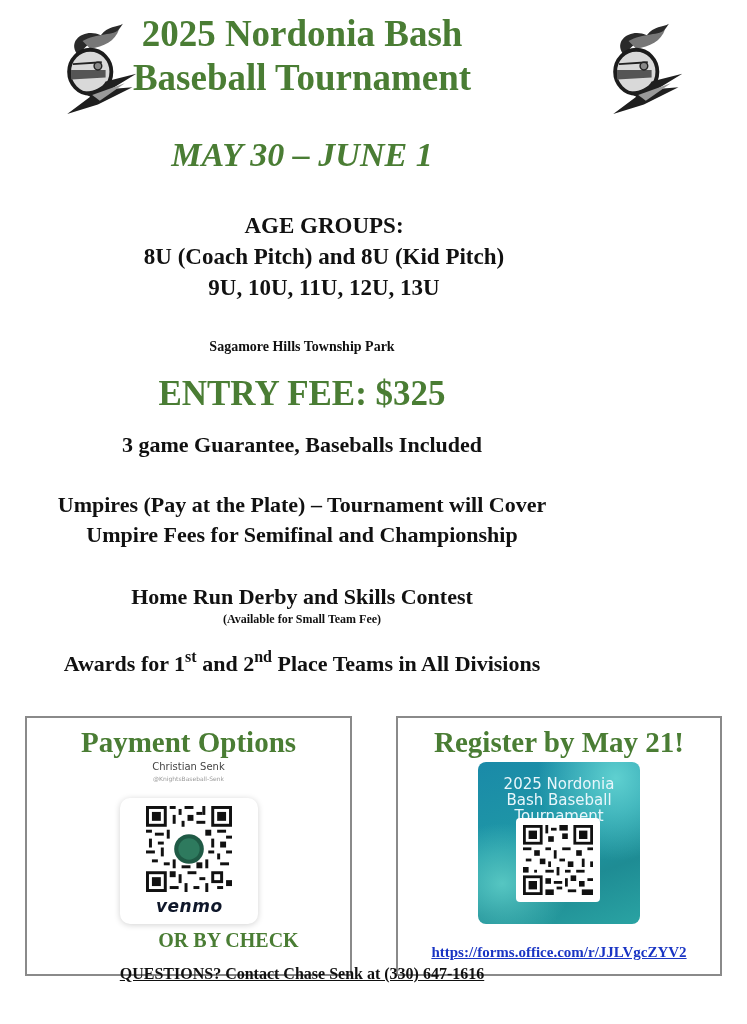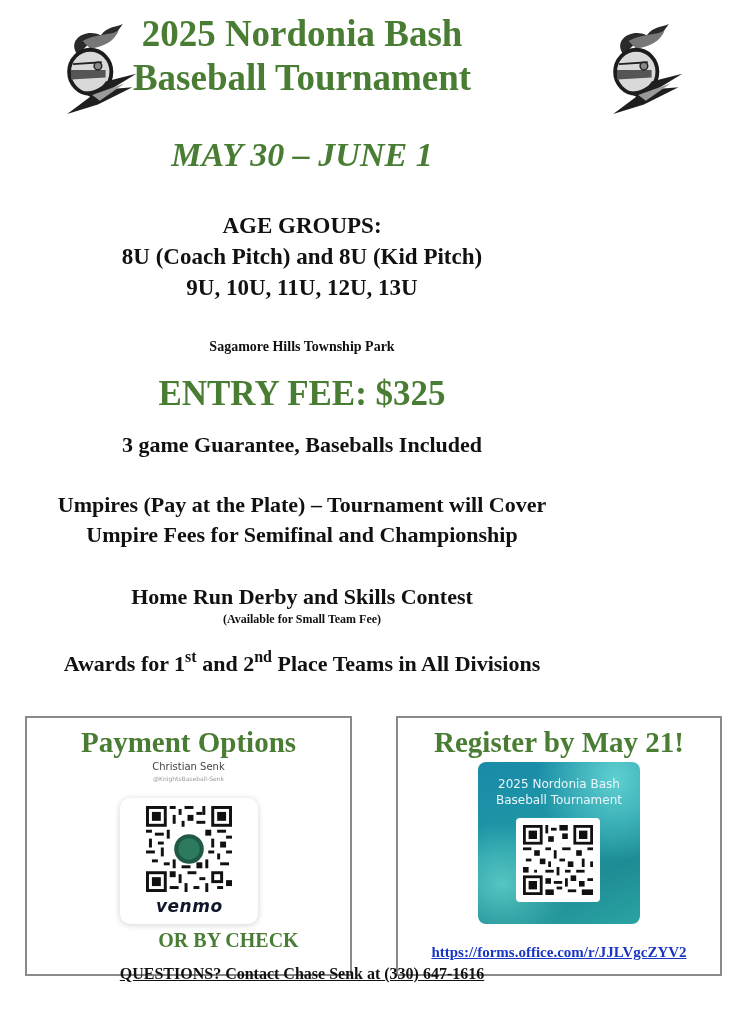--- a/index.html
+++ b/index.html
@@ -19,21 +19,21 @@
   sup { font-size:16px; vertical-align:9px; line-height:0; }
   .box { border:2px solid #8a8a8a; background:#fff; box-sizing:border-box;margin-top:27px; }
   .box-title { font-size:29px; font-weight:bold; text-align:center; }
   .venmo-card { background:#fff; border-radius:10px; box-shadow:0 1px 6px rgba(0,0,0,0.18); }
   .venmo-word { font-family:"DejaVu Sans",sans-serif; font-weight:bold; font-style:italic; font-size:17px; color:#0f172a; text-align:left; letter-spacing:0.5px;padding-left:36px;}
   .sans { font-family:"DejaVu Sans","Liberation Sans",sans-serif; }
   .reg-card { border-radius:8px;
      background: radial-gradient(ellipse at 85% 10%, #5fd0d0 0%, rgba(95,208,208,0) 40%),
                  radial-gradient(ellipse at 15% 75%, #56c6c2 0%, rgba(86,198,194,0) 35%),
                  linear-gradient(160deg,#1a8aa8 0%, #1f98a6 45%, #1e8c94 70%, #2aa3a3 100%); }
-  .reg-card-title { color:#e8f6fb; font-size:12px; text-align:center; line-height:16px; }
+  .reg-card-title { color:#e8f6fb; font-size:15px; text-align:center; line-height:16px; }
   .qr { background:#fff; }
   .link { color:#1a35c4; text-decoration:underline; font-size:15px; font-weight:bold; text-align:center; }
   .footer { font-size:16px; font-weight:bold; text-decoration:underline; }
 </style>
 </head>
 <body>
 
 <svg class="abs knight" style="left:48px;top:18px;" viewBox="0 0 100 100">
   <path d="M30 35 C20 20 40 8 55 16 C62 6 72 8 78 4 C72 14 66 18 56 24 C46 22 38 26 34 36 Z" fill="#2a2a2a"></path>
   <path d="M36 22 C50 14 70 16 74 10 C70 22 58 28 44 30 Z" fill="#777"></path>
@@ -55,21 +55,21 @@
   <path d="M46 78 L80 66 L54 84 Z" fill="#9a9a9a"></path>
 </svg>
 
 <div class="abs center title green" style="top:12px;">
   <div>2025 Nordonia Bash</div>
   <div>Baseball Tournament</div>
 </div>
 
 <div class="abs center dates green" style="top:136px;">MAY 30 – JUNE 1</div>
 
-<div class="abs center h2" style="top:210px;">
+<div class="abs center h2" style="top:210px;margin-left:22px;">
   <div>AGE GROUPS:</div>
   <div>8U (Coach Pitch) and 8U (Kid Pitch)</div>
   <div>9U, 10U, 11U, 12U, 13U</div>
 </div>
 
 <div class="abs center small" style="top:339px;">Sagamore Hills Township Park</div>
 
 <div class="abs center fee green" style="top:374px;">ENTRY FEE: $325</div>
 
 <div class="abs center line" style="top:430px;">3 game Guarantee, Baseballs Included</div>

